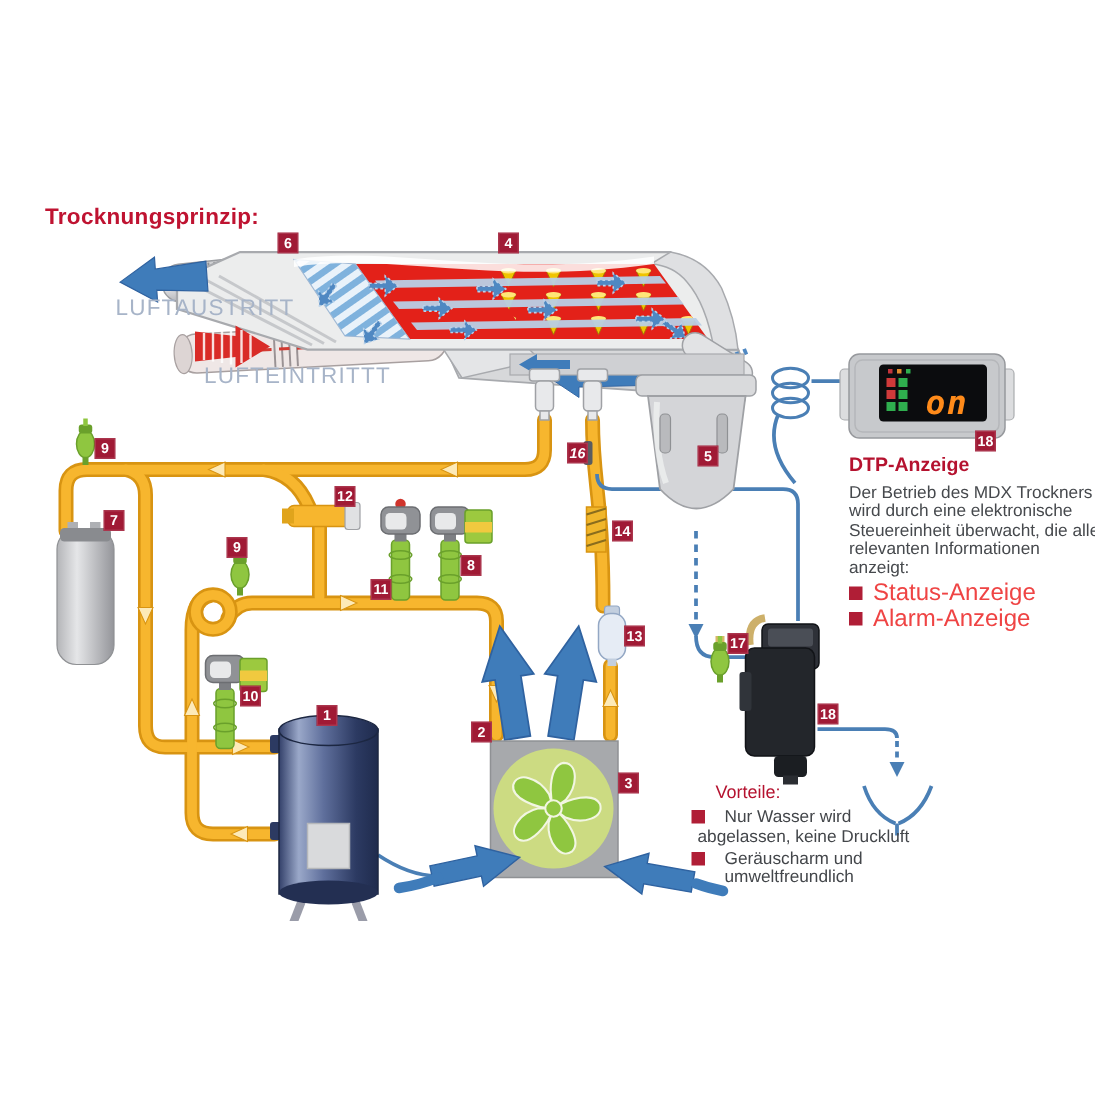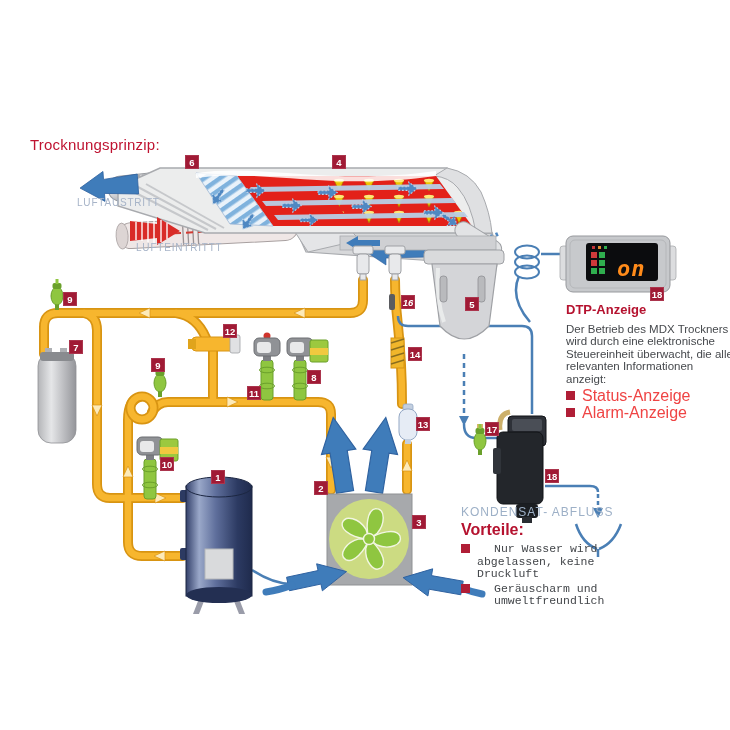--- a/index.html
+++ b/index.html
@@ -1,35 +1,35 @@
 <!DOCTYPE html>
 <html><head>
 <meta charset="utf-8">
 <style>
   html,body{margin:0;padding:0;background:#fff;}
   .canvas{position:relative;width:730px;height:730px;background:#fff;overflow:hidden;
           font-family:"Liberation Sans",sans-serif;}
   svg{position:absolute;left:0;top:0;}
   .abs{position:absolute;}
-  .title{left:30px;top:136px;color:#bf1331;font-size:15px;font-weight:normal;letter-spacing:.2px;}
-  .airlbl{color:#a7b4c8;font-size:10px;letter-spacing:.8px;}
+  .title{left:30px;top:136px;color:#bf1331;font-size:15px;font-weight:bold;letter-spacing:.2px;}
+  .airlbl{color:#a7b4c8;font-size:15px;letter-spacing:.8px;}
   .badge{position:absolute;width:14px;height:14px;background:#a01a35;color:#fff;
          font-size:9.5px;font-weight:bold;display:flex;align-items:center;justify-content:center;
          box-shadow:inset 0 0 0 1px rgba(255,255,255,.12);z-index:5;}
   .dtp-block{left:566px;top:302px;width:172px;}
   .dtp-heading{color:#b5122f;font-size:13px;font-weight:bold;margin:0 0 6px 0;}
   .body-text{color:#46494d;font-size:11.5px;line-height:12.4px;width:168px;}
   .bullet-row{display:flex;gap:7px;align-items:flex-start;margin-top:5px;}
   .bullet{width:9px;height:9px;background:#b01e36;margin-top:1px;flex:0 0 9px;}
   .bullet-label{color:#ef4444;font-size:16px;line-height:12px;}
   .kondensat{left:461px;top:505px;color:#9db0c7;font-size:12px;letter-spacing:1px;}
   .vorteile-block{left:461px;top:521px;width:180px;}
-  .vorteile-heading{color:#b5122f;font-size:16px;font-weight:bold;margin:0 0 4px 0;}
-  .v-row{display:flex;gap:24px;align-items:flex-start;margin-top:3px;font-family:Liberation Mono, monospace;}
-  .v-row.cont{margin-left:16px;margin-top:1px;justify-content:flex-end;}
+  .vorteile-heading{color:#b5122f;font-size:12px;font-weight:normal;margin:0 0 4px 16px;}
+  .v-row{display:flex;gap:13px;align-items:flex-start;margin-top:3px;}
+  .v-row.cont{margin-left:4px;margin-top:1px;}
   .v-label{color:#43464a;font-size:11.5px;line-height:12px;}
   .seg{font-family:"DejaVu Sans Mono",monospace;font-weight:bold;font-style:italic;}
 </style>
 </head>
 <body>
 
 <div class="canvas">
 
 <svg width="730" height="730" viewBox="0 0 730 730">
   <defs>
@@ -383,21 +383,20 @@
   <div class="bullet-row">
     <span class="bullet"></span>
     <span class="bullet-label">Status-Anzeige</span>
   </div>
   <div class="bullet-row">
     <span class="bullet"></span>
     <span class="bullet-label">Alarm-Anzeige</span>
   </div>
 </div>
 
-<div class="abs kondensat">KONDENSAT- ABFLUSS</div>
 
 <div class="abs vorteile-block">
   <div class="vorteile-heading">Vorteile:</div>
   <div class="v-row">
     <span class="bullet"></span>
     <span class="v-label">Nur Wasser wird</span>
   </div>
   <div class="v-row cont">
     <span class="v-label">abgelassen, keine Druckluft</span>
   </div>
@@ -415,18 +414,18 @@
 <div class="badge" style="left:185px;top:155px;">6</div>
 <div class="badge" style="left:69px;top:340px;">7</div>
 <div class="badge" style="left:307px;top:370px;">8</div>
 <div class="badge" style="left:151px;top:358px;">9</div>
 <div class="badge" style="left:160px;top:457px;">10</div>
 <div class="badge" style="left:247px;top:370px;margin-top:16px;">11</div>
 <div class="badge" style="left:206px;top:324px;margin-left:17px;">12</div>
 <div class="badge" style="left:416px;top:417px;">13</div>
 <div class="badge" style="left:408px;top:347px;">14</div>
 <div class="badge" style="left:63px;top:292px;">9</div>
-<div class="badge" style="left:401px;top:295px;font-style:italic;">16</div>
+<div class="badge" style="left:378px;top:295px;font-style:italic;">16</div>
 <div class="badge" style="left:485px;top:422px;">17</div>
 <div class="badge" style="left:545px;top:469px;">18</div>
 <div class="badge" style="left:650px;top:287px;">18</div>
 
 </div>
 
 </body></html>

